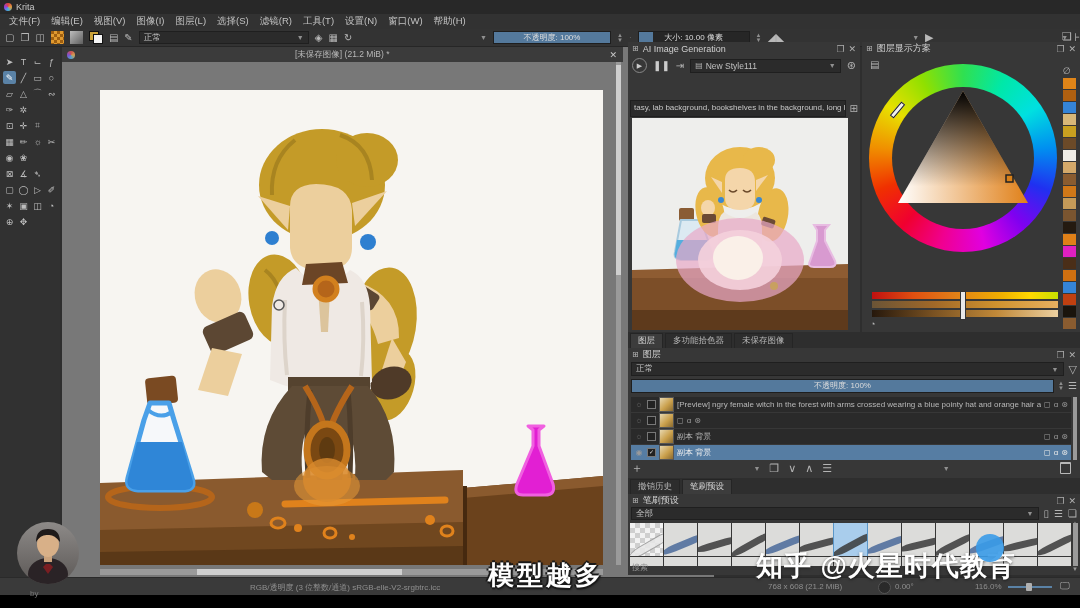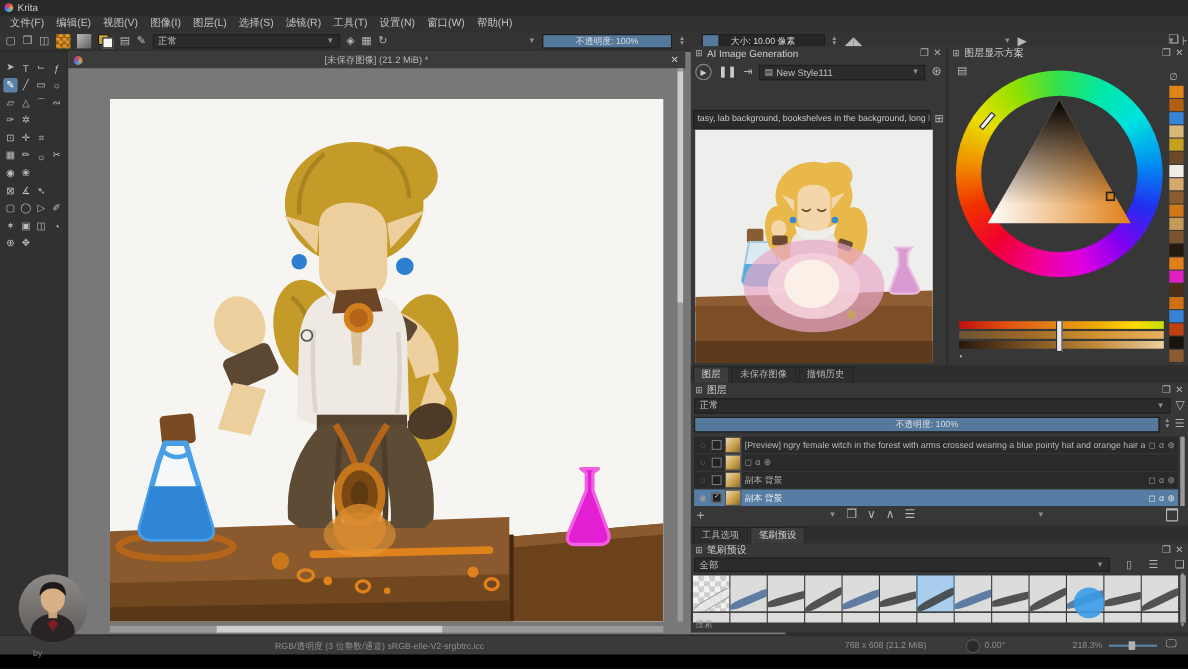--- a/index.html
+++ b/index.html
@@ -391,22 +391,22 @@
           <div class="sw" style="background: rgb(192, 64, 16);"></div>
           <div class="sw" style="background: rgb(26, 20, 12);"></div>
           <div class="sw" style="background: rgb(138, 92, 48);"></div>
         </div>
     </div>
   </div>
 
   <div class="ab" style="left:628px;top:332px;width:452px;height:146px;background:#373737;">
     <div style="display:flex;gap:2px;padding:1px 2px 0 2px;background:#2e2e2e;">
       <span class="tab active">图层</span>
+      <span class="tab">多功能拾色器</span>
       <span class="tab">未保存图像</span>
-      <span class="tab">撤销历史</span>
     </div>
     <div class="docker-h">
       <span class="ic" style="font-size:8px;">⊞</span>
       <span class="hdr">图层</span>
       <span style="margin-left:auto;" class="winbtn">❐</span>
       <span class="winbtn">✕</span>
     </div>
     <div class="ab" style="left:3px;top:30px;width:446px;display:flex;align-items:center;gap:5px;">
       <div class="dd" style="flex:1;height:14px;">
         <span>正常</span>
@@ -467,30 +467,30 @@
       <span class="ic" style="font-size:11px;">∨</span>
       <span class="ic" style="font-size:11px;">∧</span>
       <span class="ic" style="font-size:11px;">☰</span>
         <span class="caret">▼</span>
       <span style="margin-left:auto;margin-right:6px;" class="trash"></span>
     </div>
   </div>
 
   <div class="ab" style="left:628px;top:478px;width:452px;height:97px;background:#373737;">
     <div style="display:flex;gap:2px;padding:1px 2px 0 2px;background:#2e2e2e;">
-      <span class="tab">工具选项</span>
+      <span class="tab">撤销历史</span>
       <span class="tab active">笔刷预设</span>
     </div>
     <div class="docker-h">
       <span class="ic" style="font-size:8px;">⊞</span>
       <span class="hdr">笔刷预设</span>
       <span style="margin-left:auto;" class="winbtn">❐</span>
       <span class="winbtn">✕</span>
     </div>
-    <div class="ab" style="left:3px;top:29px;width:446px;display:flex;align-items:center;gap:15px;">
+    <div class="ab" style="left:3px;top:29px;width:446px;display:flex;align-items:center;gap:5px;">
       <div class="dd" style="flex:1;height:13px;">
         <span>全部</span>
           <span class="caret">▼</span>
       </div>
       <span class="ic">▯</span>
       <span class="ic">☰</span>
       <span class="ic">❏</span>
     </div>
     <div class="ab thumbrow" id="thumbrow1" style="left:2px;top:45px;width:442px;overflow:hidden;">
         <div class="bthumb eraser">
@@ -563,34 +563,36 @@
     <span class="ab" style="left:444px;top:88px;font-size:6px;color:#999;">▼</span>
     <div class="ab" style="left:3px;top:90px;width:300px;height:5px;"></div>
   </div>
   <span class="ab smalldim" style="left:632px;top:562px;">搜索</span>
 
   <div class="ab" style="left:0;top:577px;width:1080px;height:18px;background:#3a3a3a;border-top:1px solid #2a2a2a;">
     <span class="ab smalldim" style="left:250px;top:4px;">RGB/透明度 (3 位整数/通道)  sRGB-elle-V2-srgbtrc.icc</span>
     <span class="ab smalldim" style="left:768px;top:4px;">768 x 608 (21.2 MiB)</span>
     <span class="ab" style="left:878px;top:3px;width:11px;height:11px;border-radius:50%;background:#2a2a2a;border:1px solid #555;"></span>
     <span class="ab smalldim" style="left:895px;top:4px;">0.00°</span>
-    <span class="ab smalldim" style="left:975px;top:4px;">218.3%</span>
+    <span class="ab smalldim" style="left:975px;top:4px;">116.0%</span>
     <span class="ab" style="left:1008px;top:8px;width:44px;height:2px;background:#5a82a6;"></span>
     <span class="ab" style="left:1026px;top:5px;width:6px;height:8px;background:#b0b0b0;border-radius:1px;"></span>
     <span class="ab ic" style="left:1060px;top:3px;font-size:10px;">🖵</span>
   </div>
 
   <div class="ab" style="left:0;top:595px;width:1080px;height:13px;background:#000;"></div>
 
   <div class="ab" style="left:17px;top:522px;width:62px;height:62px;border-radius:50%;overflow:hidden;background:linear-gradient(180deg,#8d8a88,#5c5856);">
     <svg width="62" height="62" viewBox="0 0 62 62">
       <ellipse cx="31" cy="52" rx="20" ry="16" fill="#2a2326"></ellipse>
       <rect x="27" y="30" width="8" height="10" fill="#caa27c"></rect>
       <ellipse cx="31" cy="22" rx="11" ry="13" fill="#d8b088"></ellipse>
       <path d="M19,20 Q19,7 31,7 Q43,7 43,20 Q37,12 31,13 Q24,12 19,20 Z" fill="#1e1a1a"></path>
       <path d="M26,45 L31,52 L36,45 L33,42 L29,42 Z" fill="#7a1e22"></path>
     </svg>
   </div>
   <span class="ab" style="left:30px;top:589px;font-size:8px;color:#777;">by</span>
 
+  <span class="ab wm" style="left:756px;top:548px;font-size:27px;letter-spacing:1px;">知乎 @火星时代教育</span>
   <span class="ab" style="left:976px;top:534px;width:28px;height:28px;border-radius:50%;background:#3a9be8;opacity:.9;"></span>
+  <span class="ab sub" style="left:488px;top:558px;font-size:26px;letter-spacing:3px;">模型越多</span>
 
 </div>
 
 </body></html>

